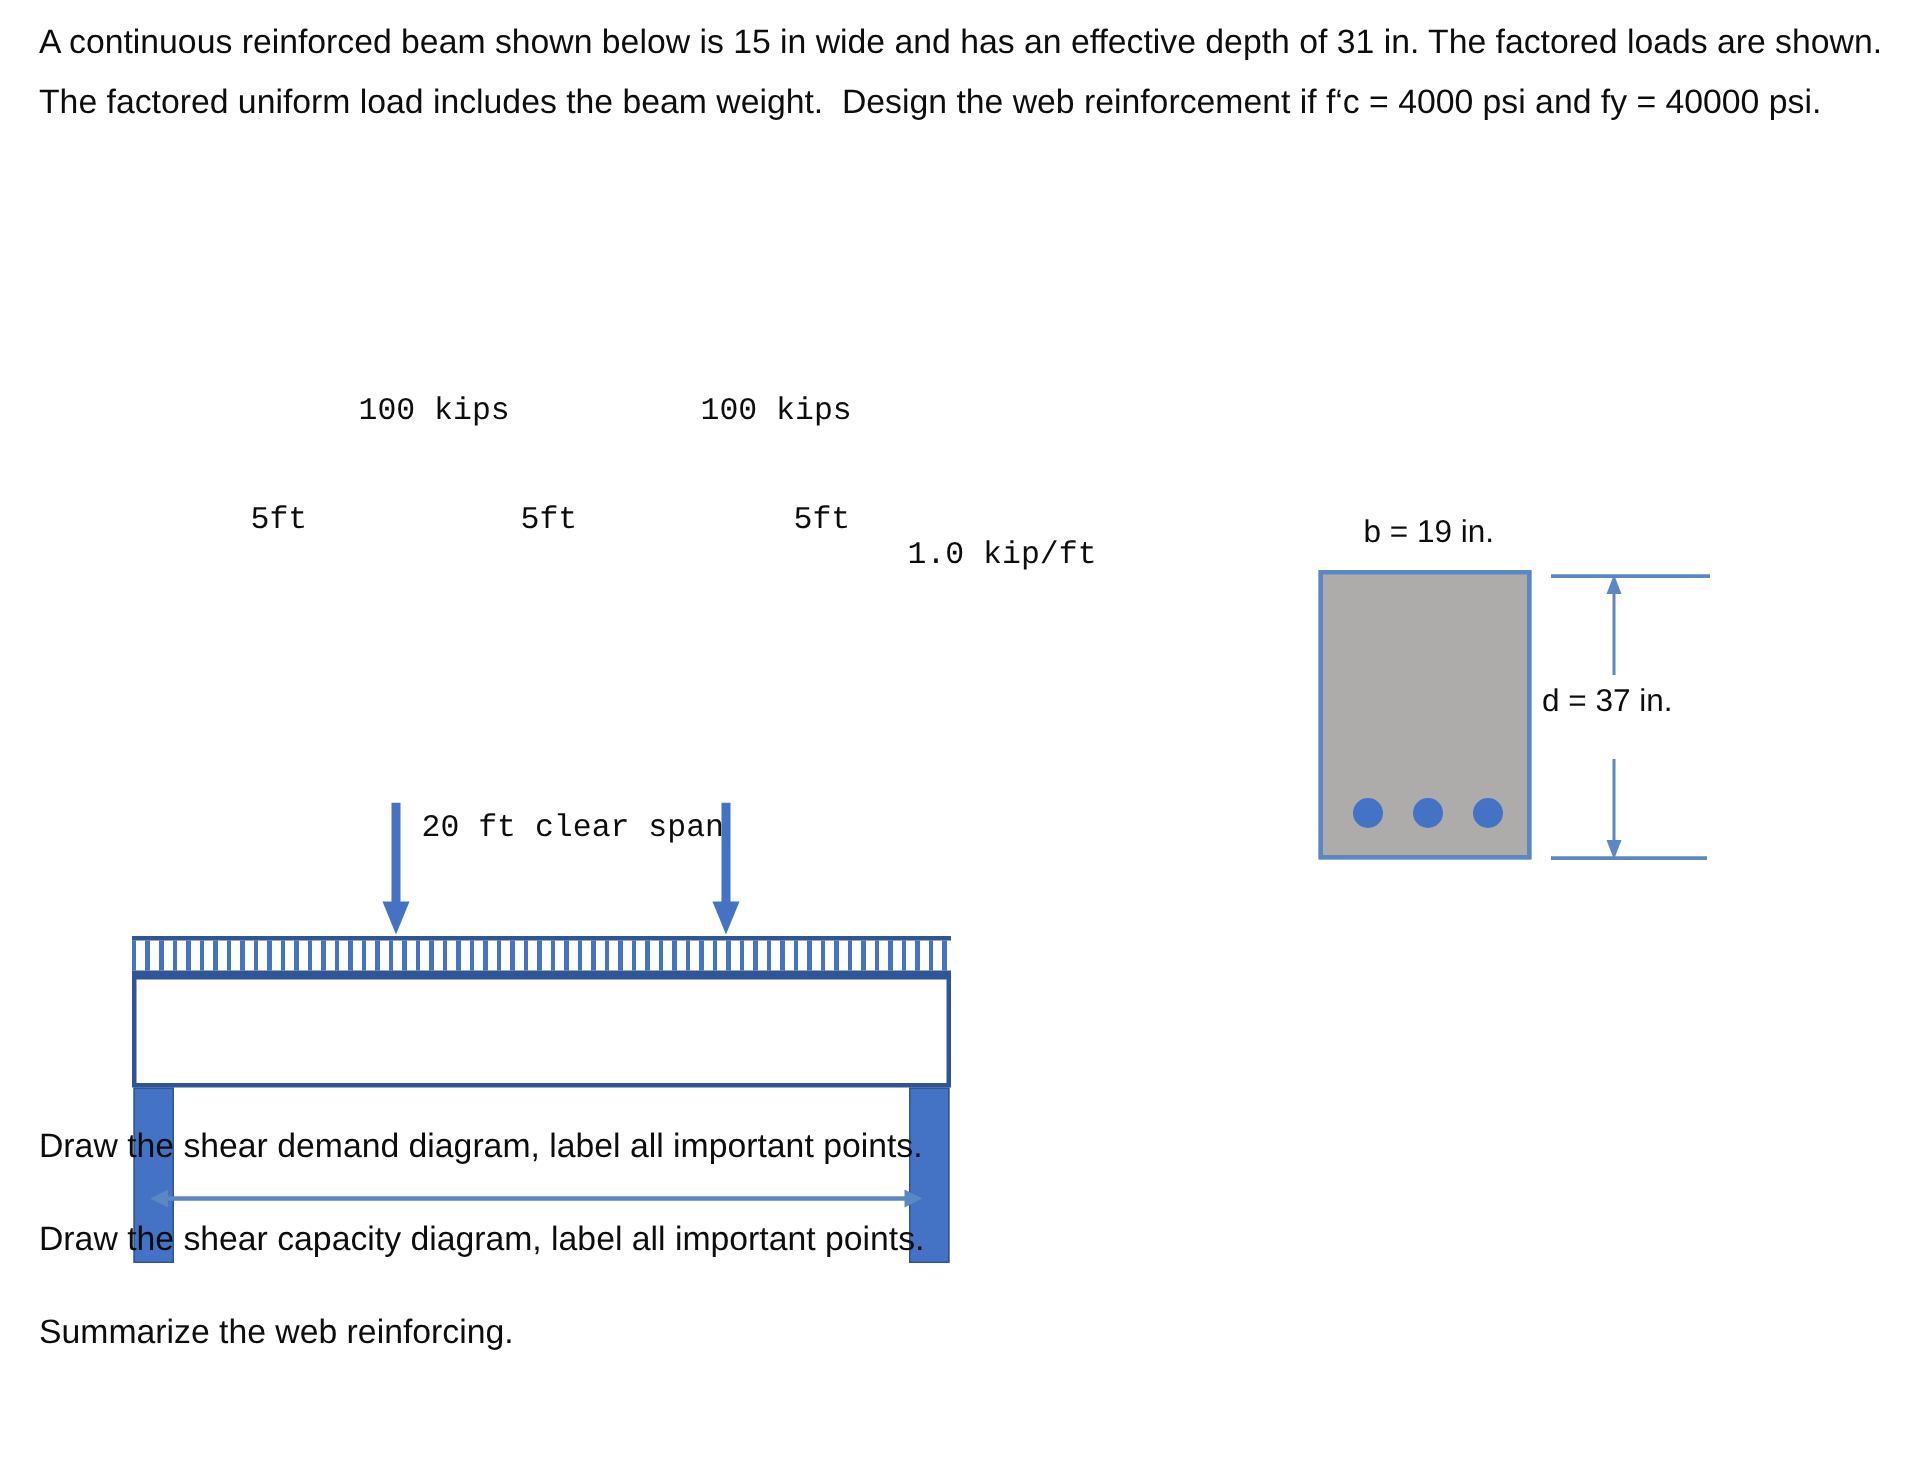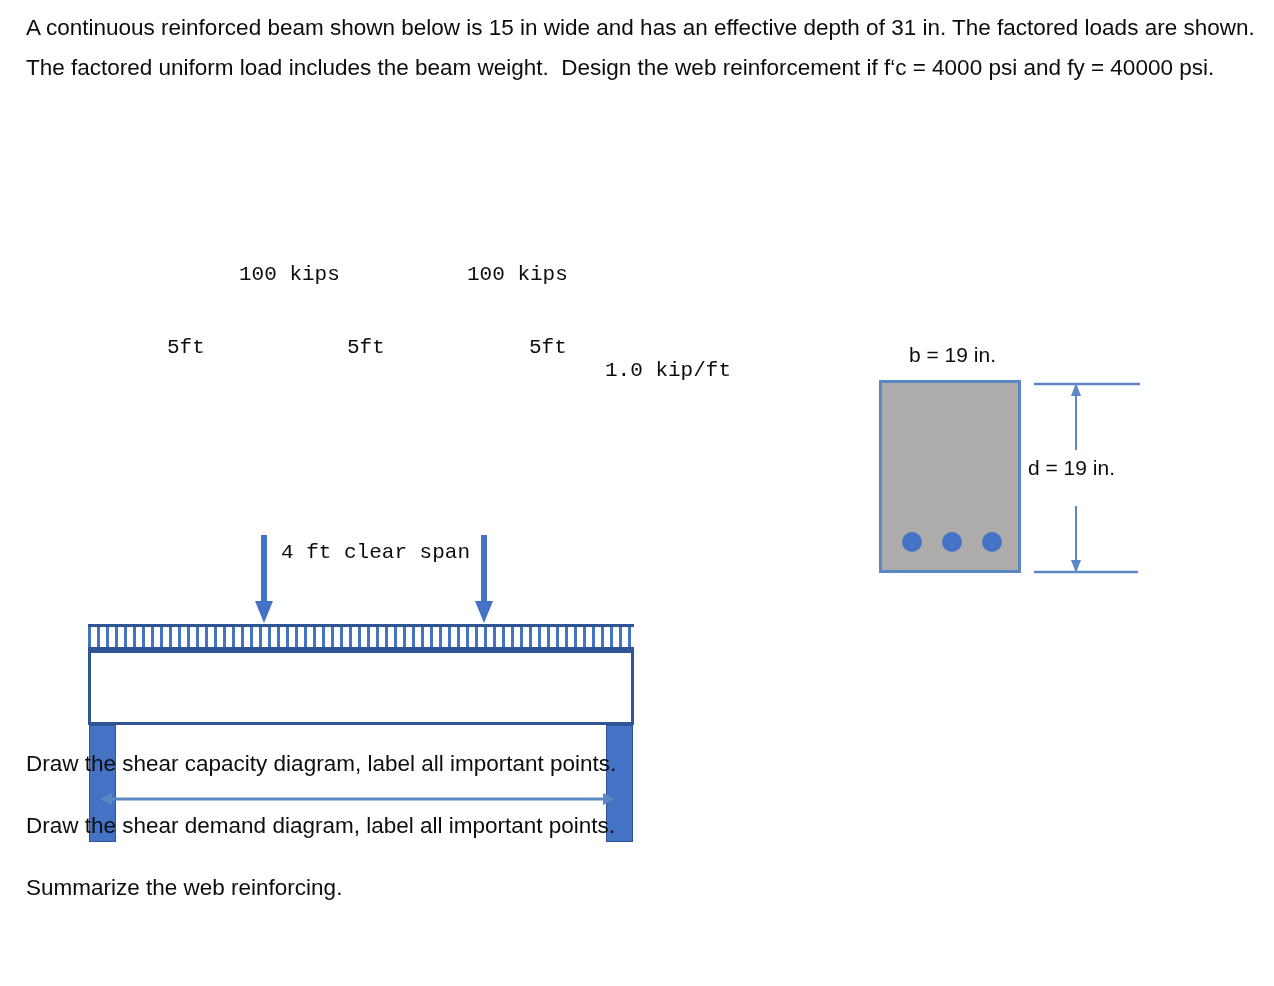--- a/index.html
+++ b/index.html
@@ -219,21 +219,21 @@
 
     <div class="support-column" id="support-left"></div>
     <div class="support-column" id="support-right"></div>
 
     <svg id="span-dimension" viewBox="0 0 515 18">
       <line x1="10" y1="9" x2="505" y2="9" stroke="#5b87c5" stroke-width="3"></line>
       <polygon points="0,9 12,3 12,15" fill="#5b87c5"></polygon>
       <polygon points="515,9 503,3 503,15" fill="#5b87c5"></polygon>
     </svg>
 
-    <span class="fig-label" id="label-span">4 ft clear span</span>
+    <span class="fig-label" id="label-span">20 ft clear span</span>
   </div>
 
   <div id="cross-section">
 
     <span class="fig-label" id="label-b">b = 19 in.</span>
 
     <div id="section-rect"></div>
 
     <div class="rebar-dot" id="rebar-dot-1"></div>
     <div class="rebar-dot" id="rebar-dot-2"></div>
@@ -241,21 +241,21 @@
 
     <svg id="depth-dimension" viewBox="0 0 120 200">
       <line x1="4" y1="6" x2="110" y2="6" stroke="#5b87c5" stroke-width="2.5"></line>
       <line x1="4" y1="194" x2="108" y2="194" stroke="#5b87c5" stroke-width="2.5"></line>
       <line x1="46" y1="10" x2="46" y2="72" stroke="#5b87c5" stroke-width="2"></line>
       <polygon points="46,5 41,18 51,18" fill="#5b87c5"></polygon>
       <line x1="46" y1="128" x2="46" y2="190" stroke="#5b87c5" stroke-width="2"></line>
       <polygon points="46,195 41,182 51,182" fill="#5b87c5"></polygon>
     </svg>
 
-    <span class="fig-label" id="label-d">d = 19 in.</span>
+    <span class="fig-label" id="label-d">d = 37 in.</span>
   </div>
 </div>
 
 <div id="task-list">
+  <div class="task-item">Draw the shear demand diagram, label all important points.</div>
   <div class="task-item">Draw the shear capacity diagram, label all important points.</div>
-  <div class="task-item">Draw the shear demand diagram, label all important points.</div>
   <div class="task-item">Summarize the web reinforcing.</div>
 </div>
 
 </body></html>

